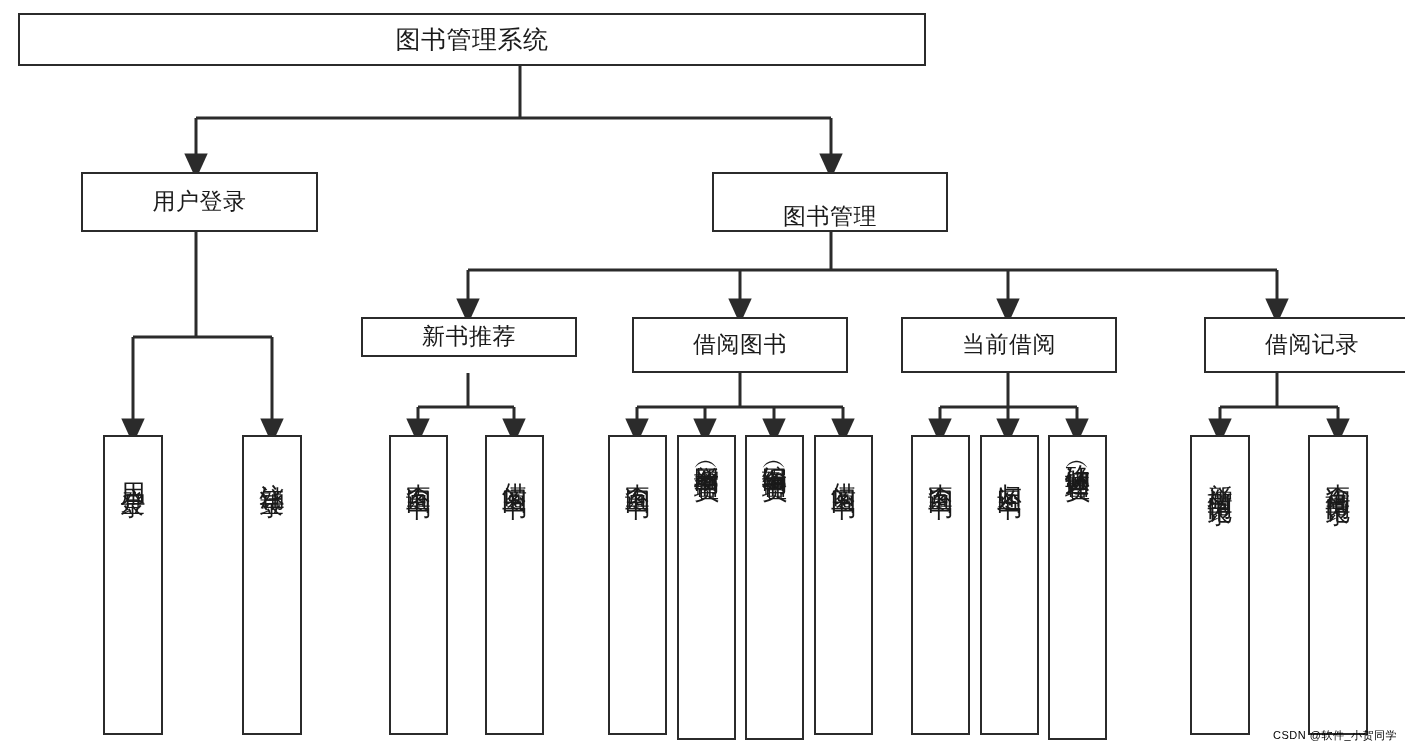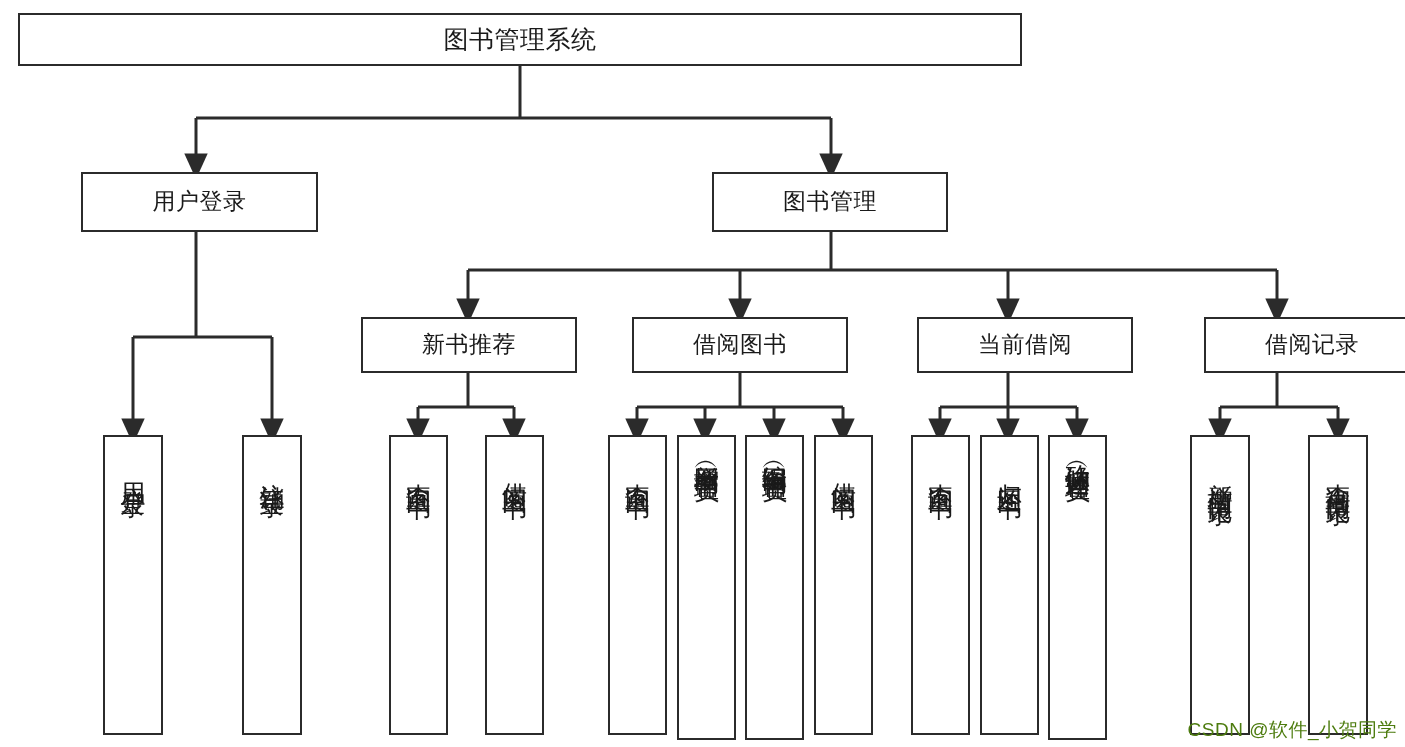--- a/index.html
+++ b/index.html
@@ -64,22 +64,22 @@
   .node.vertical.tall-text .node-label {
     letter-spacing: 2px;
   }
   .node.root .node-label {
     font-size: 25px;
   }
   #watermark {
     position: absolute;
     right: 8px;
     bottom: 4px;
-    font-size: 19px;
-    color: #4d7c0f;
+    font-size: 11px;
+    color: #000000;
     letter-spacing: 0.5px;
     white-space: nowrap;
     pointer-events: none;
   }
 </style>
 </head>
 <body>
 
 <div id="diagram-root">
 
@@ -129,41 +129,41 @@
       <path d="M1008,407 L1008,431" marker-end="url(#arrowhead)"></path>
       <path d="M1077,407 L1077,431" marker-end="url(#arrowhead)"></path>
 
       <path d="M1277,373 L1277,407"></path>
       <path d="M1220,407 L1338,407"></path>
       <path d="M1220,407 L1220,431" marker-end="url(#arrowhead)"></path>
       <path d="M1338,407 L1338,431" marker-end="url(#arrowhead)"></path>
     </g>
   </svg>
 
-  <div class="node horizontal root" style="left:18px; top:13px; width:1004px; height:53px;">
+  <div class="node horizontal root" style="left:18px; top:13px; width:908px; height:53px;">
     <span class="node-label">图书管理系统</span>
   </div>
 
   <div class="node horizontal" style="left:81px; top:172px; width:237px; height:60px;">
     <span class="node-label">用户登录</span>
   </div>
 
-  <div class="node horizontal" style="left:712px; top:172px; width:236px; height:60px;">
+  <div class="node horizontal" style="left:712px; top:172px; width:236px; height:60px;align-items:flex-end;">
     <span class="node-label">图书管理</span>
   </div>
 
-  <div class="node horizontal" style="left:361px; top:317px; width:216px; height:56px;">
+  <div class="node horizontal" style="left:361px; top:317px; width:216px; height:40px;">
     <span class="node-label">新书推荐</span>
   </div>
 
   <div class="node horizontal" style="left:632px; top:317px; width:216px; height:56px;">
     <span class="node-label">借阅图书</span>
   </div>
 
-  <div class="node horizontal" style="left:901px; top:317px; width:216px; height:56px;margin-left:16px;">
+  <div class="node horizontal" style="left:901px; top:317px; width:216px; height:56px;">
     <span class="node-label">当前借阅</span>
   </div>
 
   <div class="node horizontal" style="left:1171px; top:317px; width:216px; height:56px;margin-left:33px;">
     <span class="node-label">借阅记录</span>
   </div>
 
   <div class="node vertical" style="left:103px; top:435px; width:60px; height:300px;">
     <span class="node-label">用户登录</span>
   </div>

